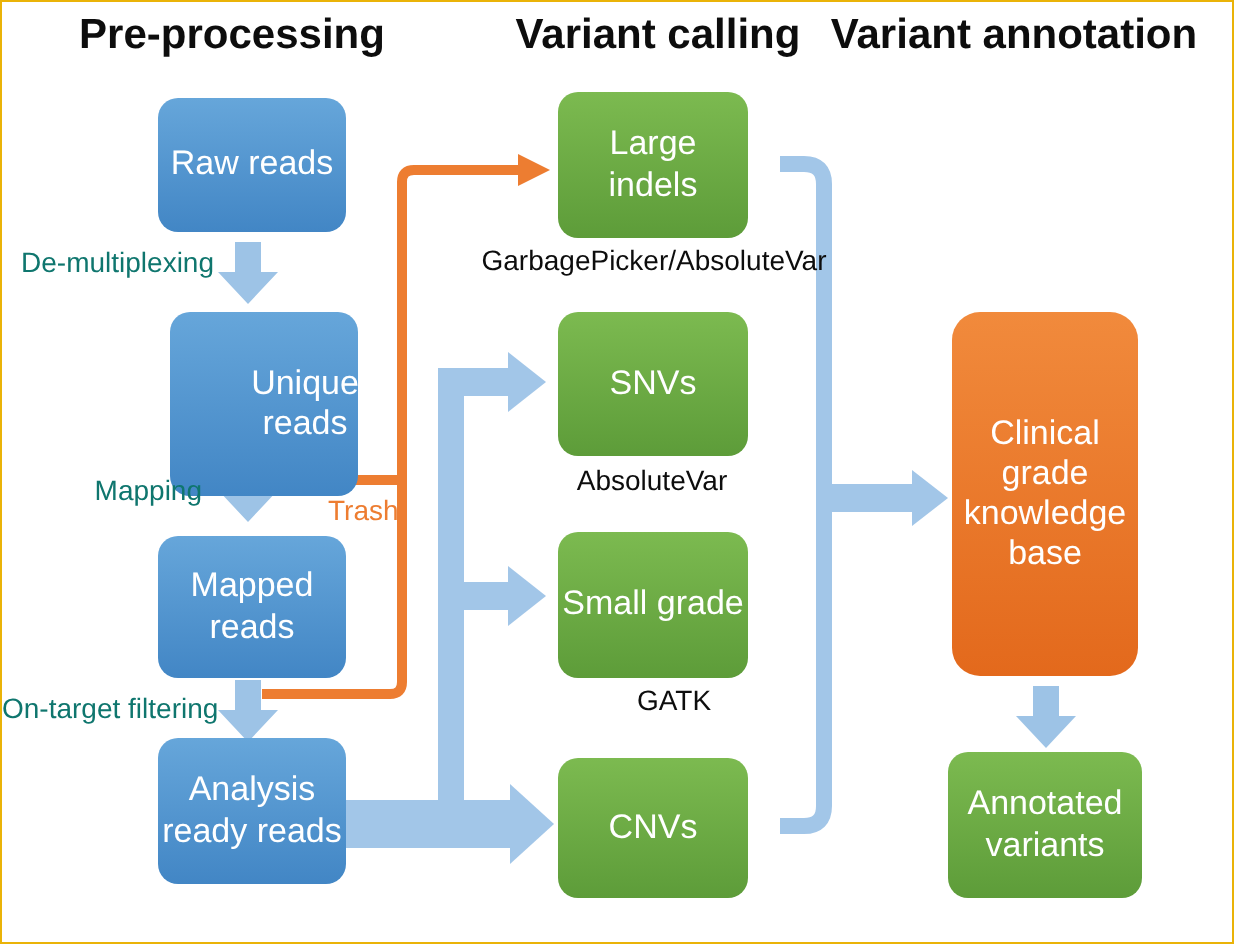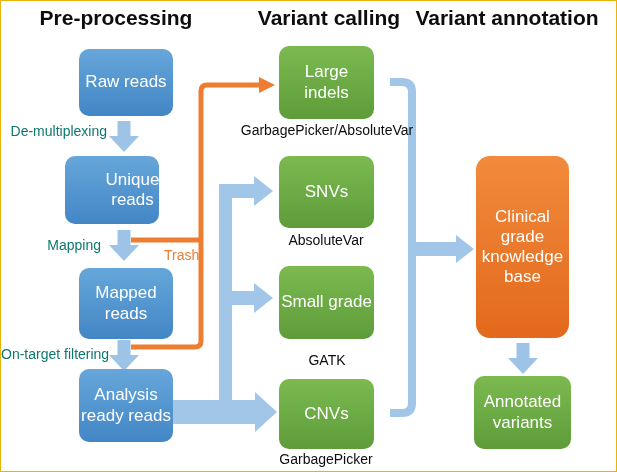--- a/index.html
+++ b/index.html
@@ -66,38 +66,37 @@
       <polygon points="116.5,339 129.5,339 129.5,354 138,354 123,370 108,354 116.5,354"></polygon>
       <polygon points="515.5,342 528.5,342 528.5,357 537,357 522,373 507,357 515.5,357"></polygon>
     </g>
   </svg>
 
   <div class="col-title" style="left:15px;width:200px;">Pre-processing</div>
   <div class="col-title" style="left:228px;width:200px;">Variant calling</div>
   <div class="col-title" style="left:408px;width:196px;">Variant annotation</div>
 
   <div class="node blue" style="left:78px;top:48px;width:94px;height:67px;">Raw reads</div>
-  <div class="node blue" style="left:64px;top:155px;width:94px;height:68px;padding-left:43px;">Unique reads</div>
+  <div class="node blue" style="left:84px;top:155px;width:94px;height:92px;padding-left:43px;">Unique reads</div>
   <div class="node blue" style="left:78px;top:267px;width:94px;height:71px;">Mapped reads</div>
   <div class="node blue" style="left:78px;top:368px;width:94px;height:73px;">Analysis ready reads</div>
 
   <div class="step-label" style="width:106px;top:122px;">De-multiplexing</div>
   <div class="step-label" style="width:100px;top:236px;">Mapping</div>
   <div class="step-label" style="width:108px;top:345px;">On-target filtering</div>
 
   <div class="trash-label" style="left:163px;top:246px;">Trash</div>
 
   <div class="node green" style="left:278px;top:45px;width:95px;height:73px;">Large indels</div>
   <div class="tool-label" style="left:226px;top:121px;width:200px;">GarbagePicker/AbsoluteVar</div>
 
   <div class="node green" style="left:278px;top:155px;width:95px;height:72px;">SNVs</div>
   <div class="tool-label" style="left:255px;top:231px;width:140px;">AbsoluteVar</div>
 
   <div class="node green" style="left:278px;top:265px;width:95px;height:73px;">Small grade</div>
-  <div class="tool-label" style="left:256px;top:341px;width:140px;margin-top:10px;">GATK</div>
+  <div class="tool-label" style="left:266px;top:341px;width:140px;">GATK</div>
 
   <div class="node green" style="left:278px;top:378px;width:95px;height:70px;">CNVs</div>
-  <div class="tool-label" style="left:255px;top:450px;width:140px;">GarbagePicker</div>
 
   <div class="node orange" style="left:475px;top:155px;width:93px;height:182px;">Clinical grade knowledge base</div>
   <div class="node green" style="left:473px;top:375px;width:97px;height:73px;border-radius:10px;">Annotated variants</div>
 
 </div>
 
 </body></html>

